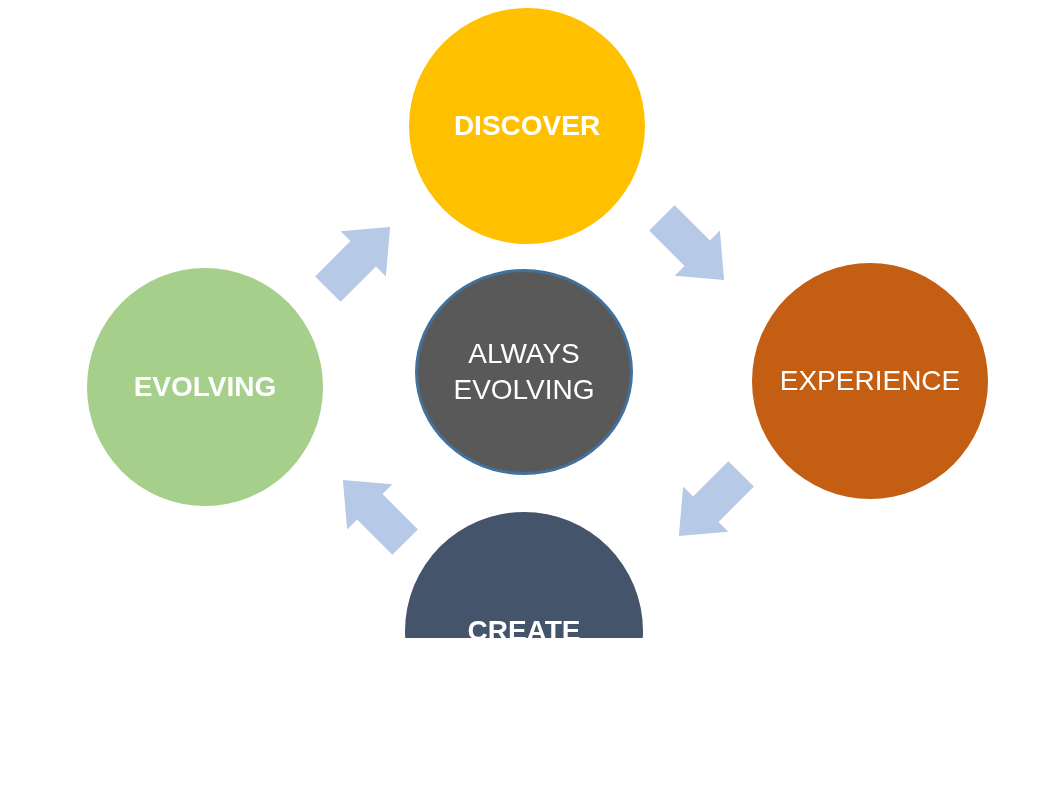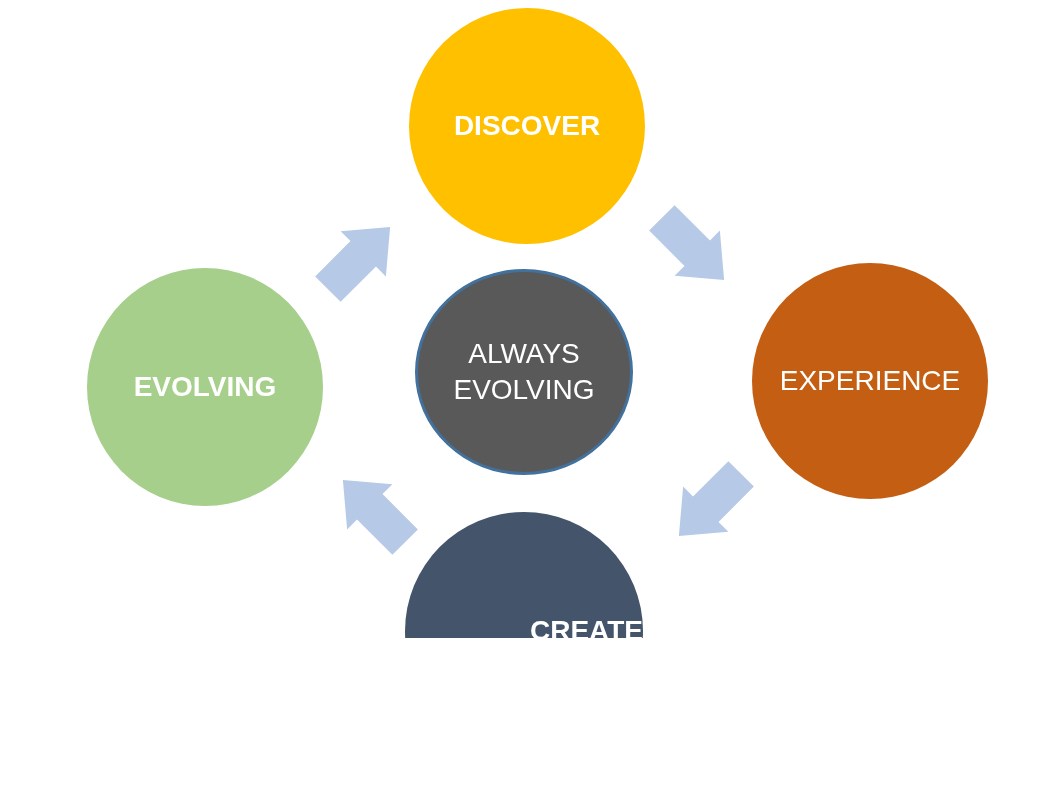--- a/index.html
+++ b/index.html
@@ -67,21 +67,21 @@
   </svg>
 
   <div class="node node-discover" style="background-color: rgb(255, 192, 0); color: rgb(255, 255, 255);">
     <span class="node-label">DISCOVER</span>
   </div>
 
   <div class="node node-experience" style="background-color: rgb(195, 94, 18); color: rgb(255, 255, 255);">
     <span class="node-label">EXPERIENCE</span>
   </div>
 
-  <div class="node node-create" style="background-color: rgb(68, 84, 106); color: rgb(255, 255, 255); justify-content: flex-end;">
+  <div class="node node-create" style="background-color: rgb(68, 84, 106); color: rgb(255, 255, 255);">
     <span class="node-label">CREATE</span>
   </div>
 
   <div class="node node-activate" style="background-color: rgb(165, 207, 138); color: rgb(255, 255, 255);">
     <span class="node-label">EVOLVING</span>
   </div>
 
   <div class="node node-center" style="background-color: rgb(89, 89, 89); border-color: rgb(65, 113, 156); color: rgb(255, 255, 255);">
     <span class="node-label center-label">ALWAYS EVOLVING</span>
   </div>

